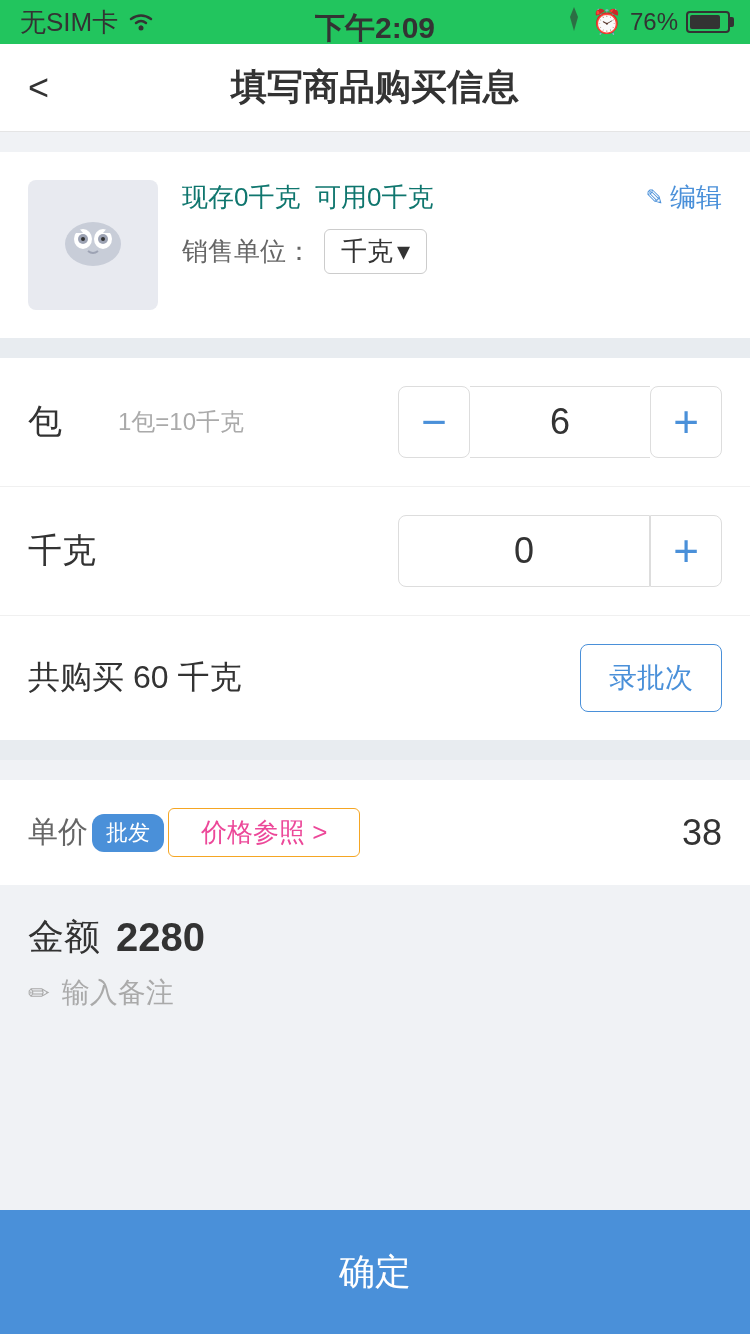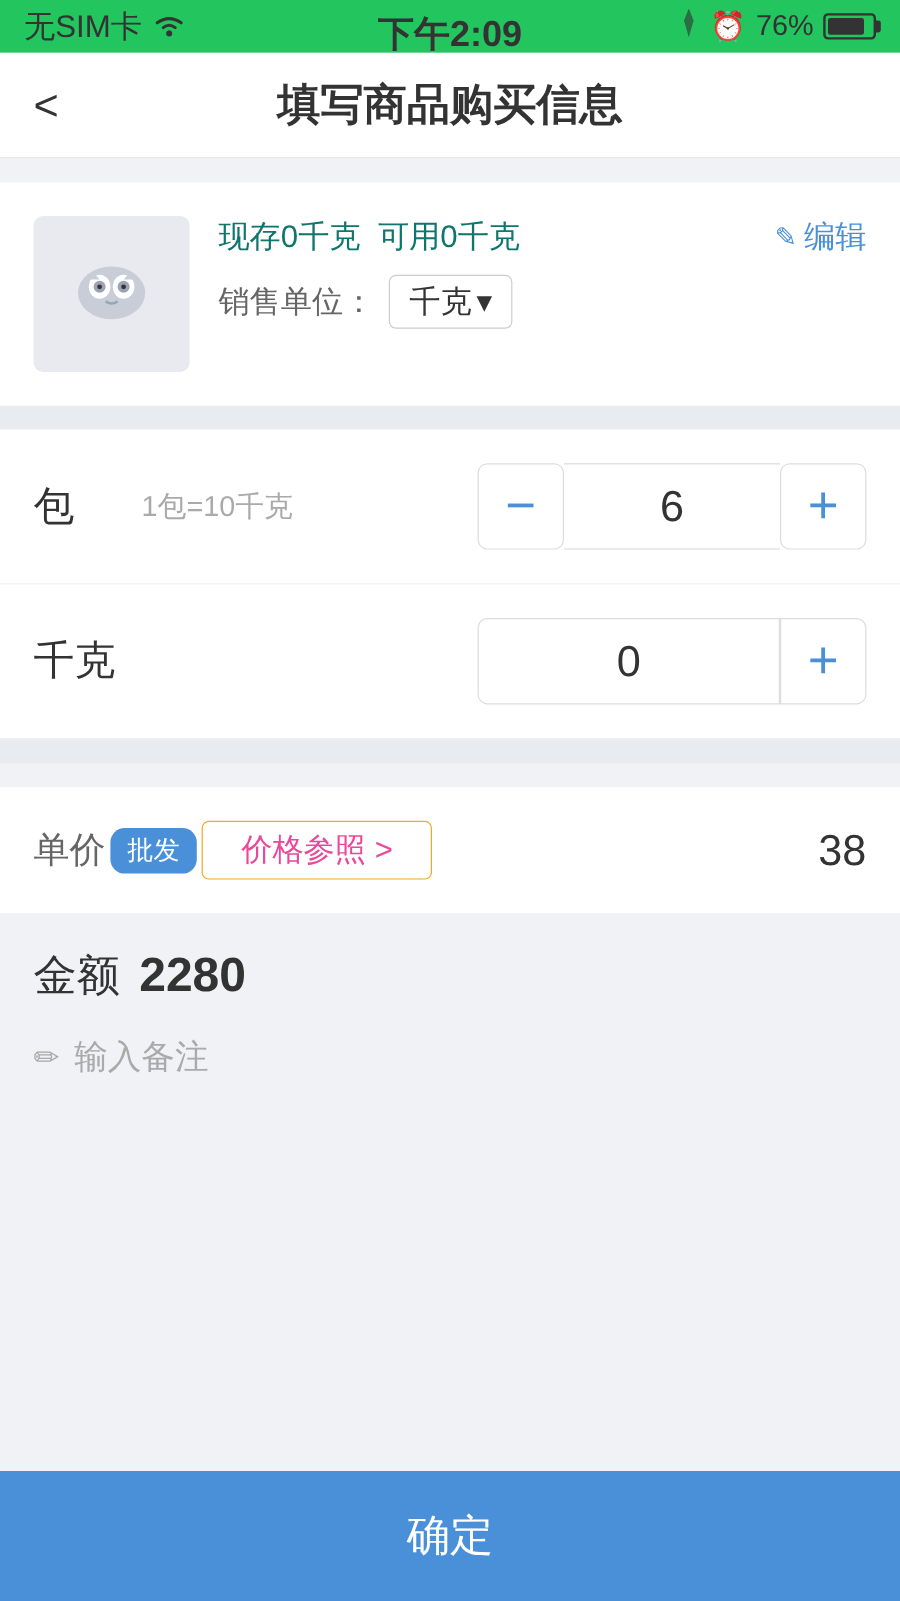--- a/index.html
+++ b/index.html
@@ -297,21 +297,21 @@
 
     
     .amount-section {
       background: #f0f2f5;
       padding: 28px;
     }
     .amount-row {
       display: flex;
       align-items: center;
       gap: 16px;
-      margin-bottom: 24px;
+      margin-bottom: 12px;
     }
     .amount-label {
       font-size: 36px;
       color: #333;
       font-weight: 500;
     }
     .amount-value {
       font-size: 40px;
       color: #333;
       font-weight: 600;
@@ -332,21 +332,21 @@
       background: #f0f2f5;
       height: 400px;
     }
 
     
     .confirm-bar {
       position: fixed;
       bottom: 0;
       left: 0;
       width: 750px;
-      height: 108px;
+      height: 124px;
       background: #4a90d9;
       display: flex;
       align-items: center;
       justify-content: center;
       cursor: pointer;
     }
     .confirm-text {
       font-size: 36px;
       color: #fff;
       font-weight: 500;
@@ -446,20 +446,24 @@
     <div class="quantity-row">
       <span class="quantity-label">千克</span>
       <span class="quantity-hint"></span>
       <div class="quantity-control">
         <input class="qty-input qty-input-no-left" value="0" type="text" style="width: 252px; border-left: 1px solid rgb(221, 221, 221); border-right: 1px solid rgb(221, 221, 221); border-radius: 8px 0px 0px 8px;">
         <button class="qty-btn" style="border-radius:0 8px 8px 0;">+</button>
       </div>
     </div>
   </div>
 
+  <div class="total-row">
+    <span class="total-label">共购买 60 千克</span>
+    <button class="record-btn">录批次</button>
+  </div>
 
   <div class="section-divider"></div>
 
   <div class="price-section">
     <div class="price-row">
       <span class="price-label">单价</span>
       <span class="price-tag-badge">批发</span>
       <button class="price-ref-btn">价格参照 &gt;</button>
       <span class="price-value">38</span>
     </div>

